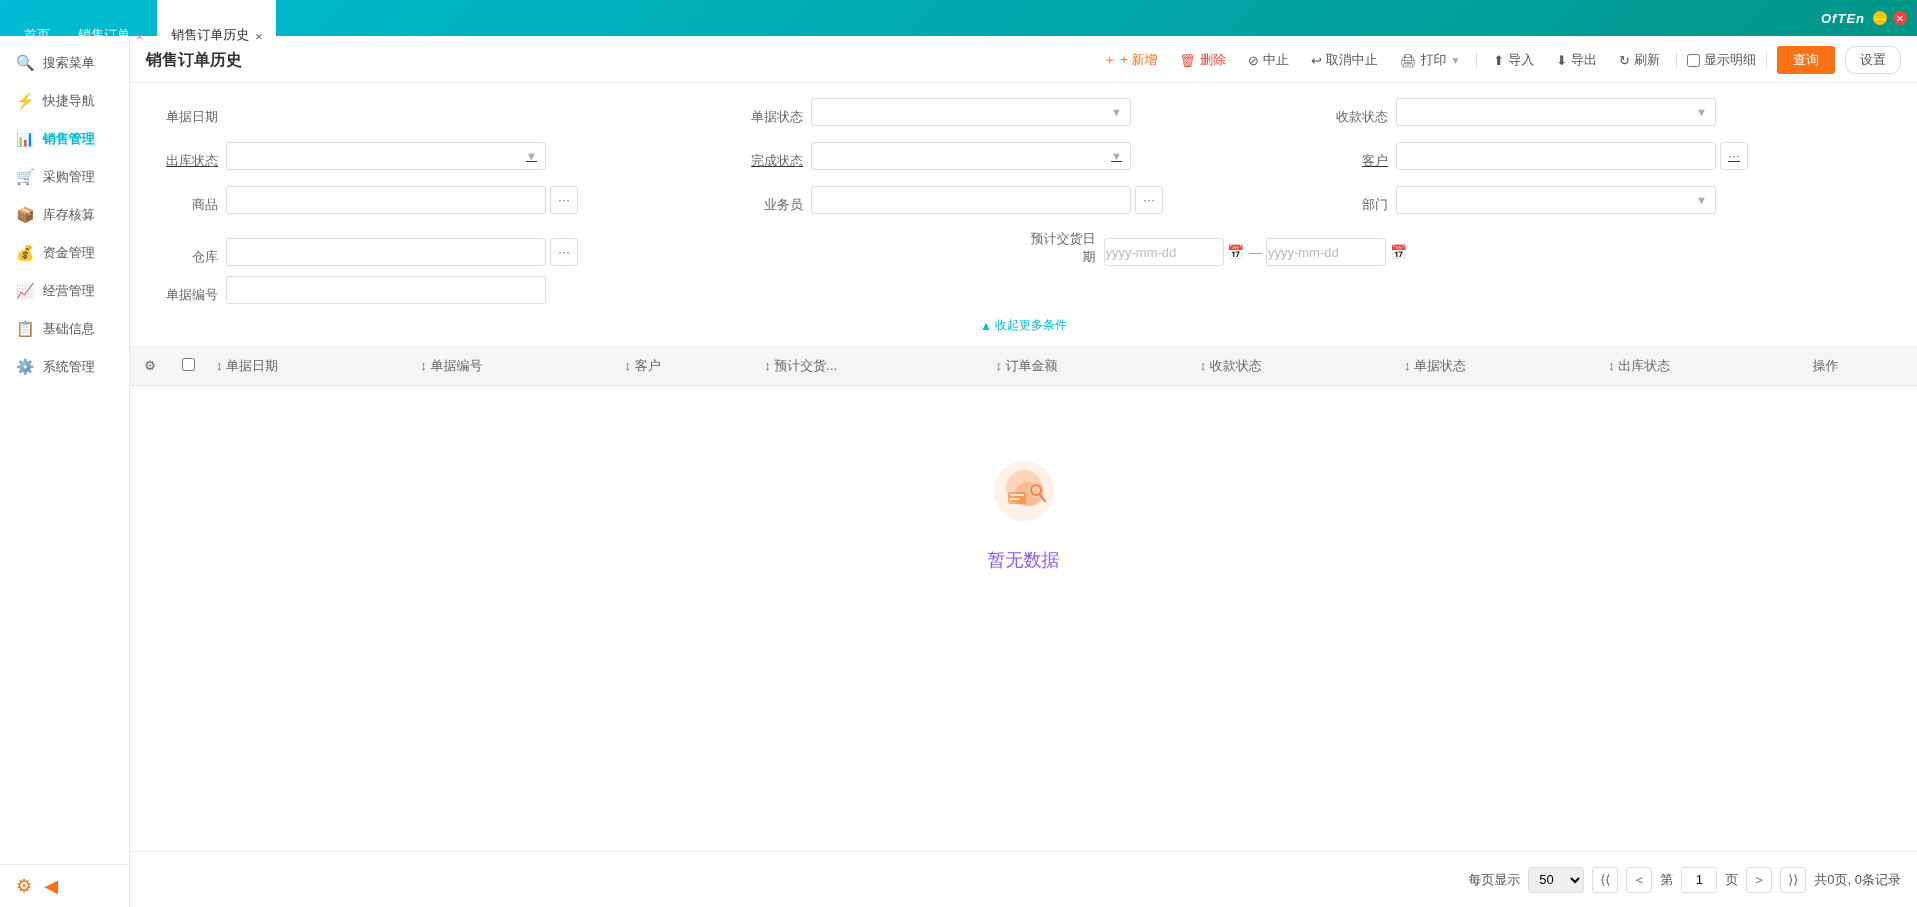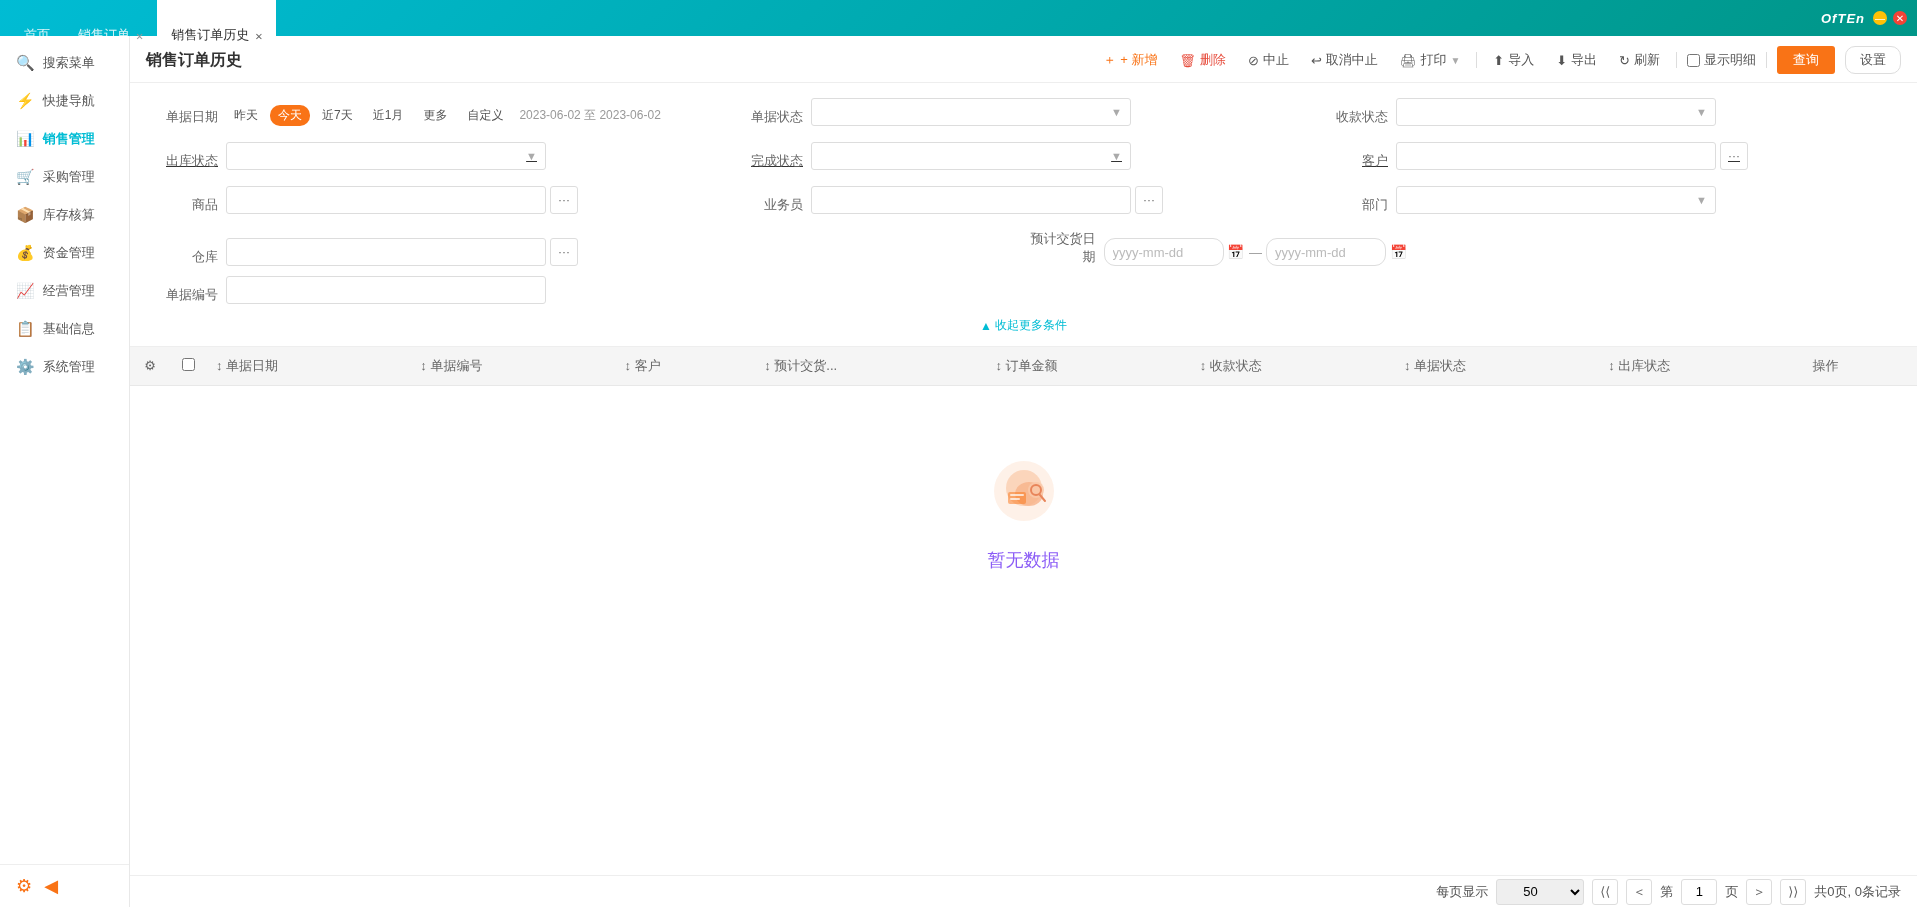--- a/index.html
+++ b/index.html
@@ -228,22 +228,22 @@
       justify-content: center;
       cursor: pointer;
       font-size: 12px;
       color: #666;
       background: #fff;
     }
     .date-input {
       width: 120px;
       height: 28px;
       border: 1px solid #ddd;
-      border-radius: 11px;
-      padding: 0 8px;
+      border-radius: 3px;
+      padding: 0 1px;
       font-size: 13px;
       color: #bbb;
       outline: none;
     }
     .date-input::placeholder { color: #bbb; }
     .date-sep { color: #999; }
     .cal-icon { font-size: 14px; color: #aaa; cursor: pointer; }
     .collapse-btn {
       color: #00bcd4;
       font-size: 12px;
@@ -300,34 +300,34 @@
       width: 100px;
       height: 90px;
       margin-bottom: 12px;
     }
     .empty-text { font-size: 18px; color: #8b5cf6; }
 
     
     .pagination {
       background: #fff;
       border-top: 1px solid #eee;
-      height: 32px;
+      height: 56px;
       display: flex;
       align-items: center;
       justify-content: flex-end;
       padding: 0 16px;
       gap: 8px;
       font-size: 13px;
       color: #555;
     }
     .page-size-select {
       height: 26px;
       border: 1px solid #ddd;
       border-radius: 3px;
-      padding: 0 22px;
+      padding: 0 6px;
       font-size: 13px;
     }
     .page-nav-btn {
       width: 26px;
       height: 26px;
       border: 1px solid #ddd;
       border-radius: 3px;
       display: flex;
       align-items: center;
       justify-content: center;
@@ -470,31 +470,20 @@
         <button class="btn-settings">设置</button>
       </div>
     </div>
 
     <div class="filter-area">
 
       <div style="display:grid; grid-template-columns: 1fr 1fr 1fr; gap:0; margin-bottom:6px;">
 
         <div class="filter-cell">
           <span class="filter-label">单据日期</span>
-          <div style="display:flex; align-items:center; gap:4px; flex-wrap:wrap;">
-            <div class="date-tabs">
-              <span class="date-tab">昨天</span>
-              <span class="date-tab active">今天</span>
-              <span class="date-tab">近7天</span>
-              <span class="date-tab">近1月</span>
-              <span class="date-tab">更多</span>
-              <span class="date-tab">自定义</span>
-            </div>
-            <span class="date-range">2023-06-02 至 2023-06-02</span>
-          </div>
         </div>
 
         <div class="filter-cell">
           <span class="filter-label">单据状态</span>
           <div class="select-control">
             <span style="color:#bbb;font-size:13px;"></span>
             <span class="select-arrow">▼</span>
           </div>
         </div>
 

